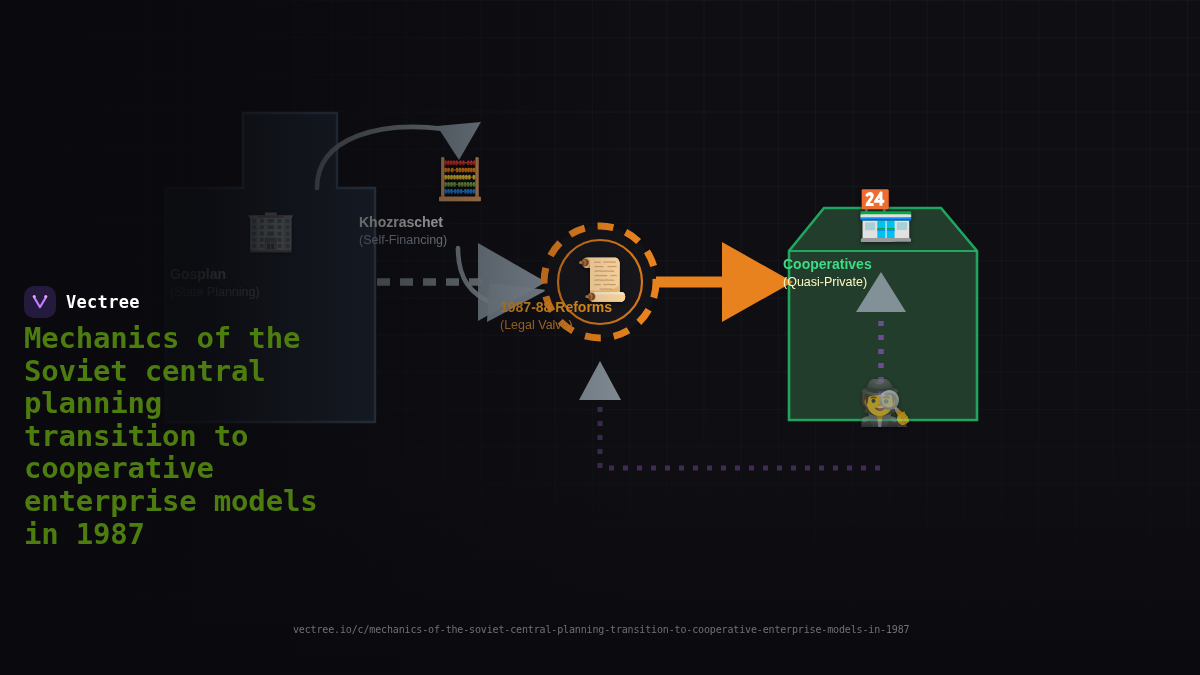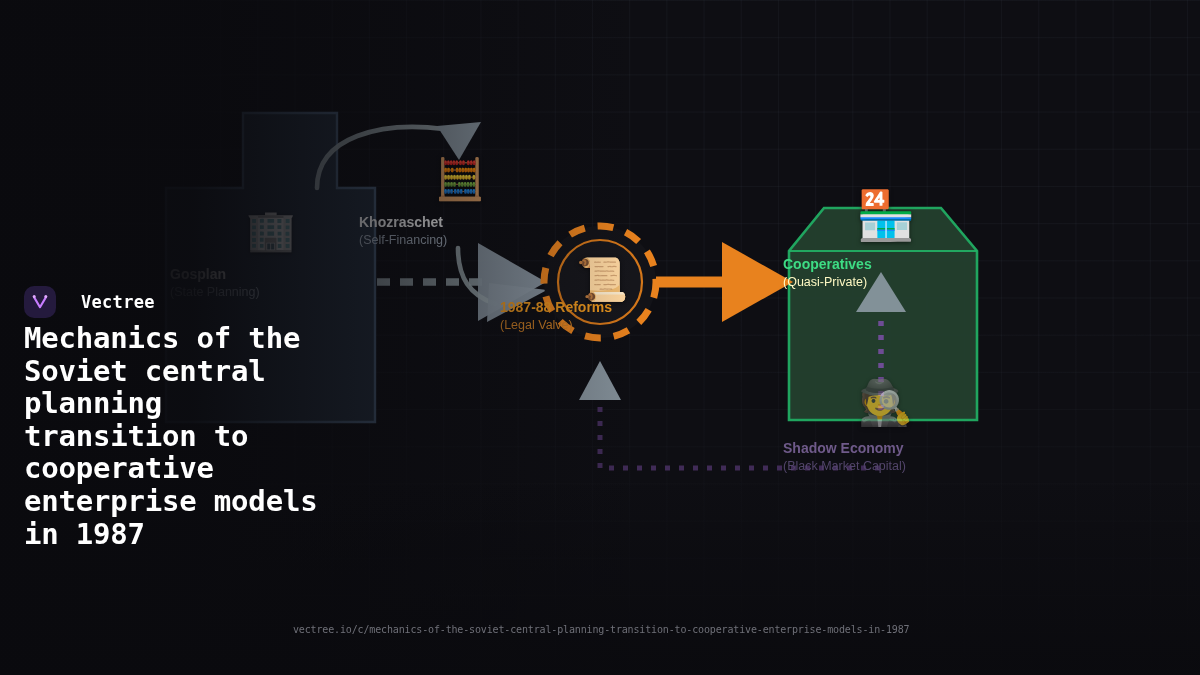--- a/index.html
+++ b/index.html
@@ -95,21 +95,21 @@
     pointer-events: none;
   }
 
   
   #brand {
     position: absolute;
     left: 24px;
     top: 286px;
     display: flex;
     align-items: center;
-    gap: 25px;
+    gap: 10px;
   }
   #brand-logo {
     width: 32px; height: 32px;
     border-radius: 10px;
     background: #241a3d;
     display: flex;
     align-items: center;
     justify-content: center;
     flex: 0 0 auto;
   }
@@ -124,21 +124,21 @@
   
   #headline {
     position: absolute;
     left: 24px;
     top: 322px;
     width: 300px;
     font-family: "DejaVu Sans Mono", "Liberation Mono", monospace;
     font-size: 29px;
     font-weight: bold;
     line-height: 32.6px;
-    color: #ffffff;
+    color: #4d7c0f;
     letter-spacing: -0.2px;
     white-space: pre-line;
   }
 
   
   #footer-url {
     position: absolute;
     left: 293px;
     top: 624px;
     font-family: "DejaVu Sans Mono", "Liberation Mono", monospace;
@@ -208,24 +208,20 @@
   <div class="node-label" style="left:500px; top:298px; width:200px;">
     <div class="node-title" style="color:#e8951e;">1987-88 Reforms</div>
     <div class="node-sub" style="color:#c97c24;">(Legal Valve)</div>
   </div>
 
   <div class="node-label" style="left:783px; top:255px; width:200px;">
     <div class="node-title" style="color:#3ddc84;">Cooperatives</div>
     <div class="node-sub" style="color:#fef9c3;">(Quasi-Private)</div>
   </div>
 
-  <div class="node-label" style="left:783px; top:439px; width:200px;">
-    <div class="node-title" style="color:#6f5a8a;">Shadow Economy</div>
-    <div class="node-sub" style="color:#52456a;">(Black Market Capital)</div>
-  </div>
 
   <div id="scrim"></div>
   <div id="scrim-bottom"></div>
 
   <div id="brand">
     <div id="brand-logo">
       <svg width="22" height="22" viewBox="0 0 22 22" xmlns="http://www.w3.org/2000/svg">
         <path d="M 5.2 6.4 L 11 16.2 L 16.8 6.4" stroke="#c77dff" stroke-width="2.1" fill="none" stroke-linecap="round" stroke-linejoin="round"></path>
         <circle cx="5.2" cy="5.4" r="1.5" fill="#e0aaff"></circle>
         <circle cx="16.8" cy="5.4" r="1.5" fill="#e0aaff"></circle>

